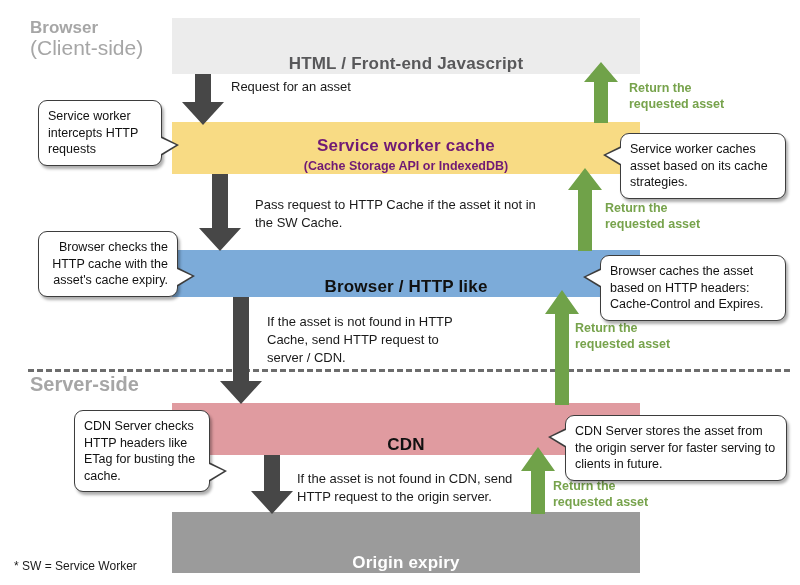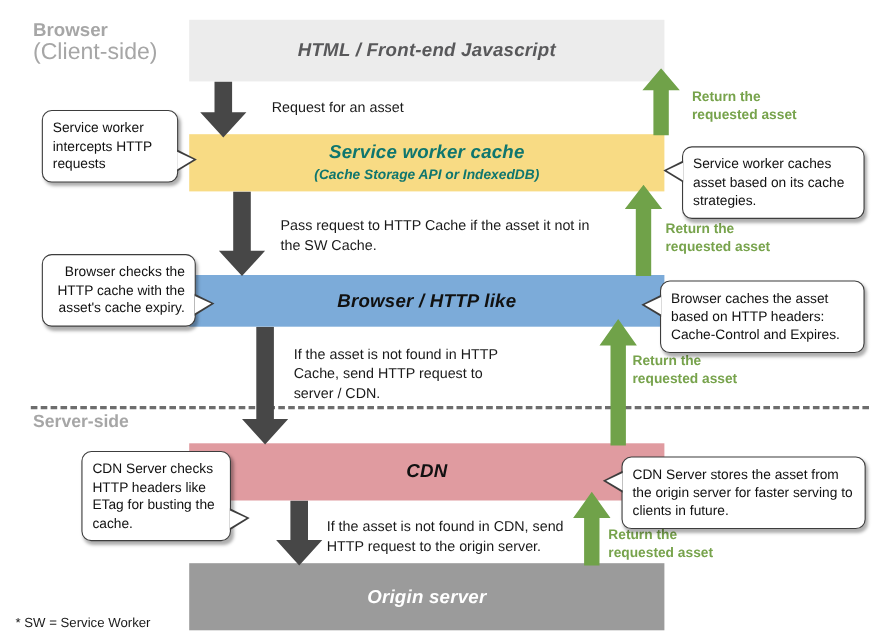--- a/index.html
+++ b/index.html
@@ -7,45 +7,44 @@
     width:800px;height:585px;
     background:#ffffff;
     font-family:"Liberation Sans","DejaVu Sans",sans-serif;
     overflow:hidden;
   }
   #stage{position:relative;width:800px;height:585px;}
 
   
   .layer{
     position:absolute;
-    left:172px; width:432px;
+    left:172px; width:468px;
     display:flex;flex-direction:column;
-    align-items:center;justify-content:center;
+    align-items:center;justify-content:flex-end;
     text-align:center;
     font-weight:bold;
-    font-style:italic;
   }
   .layer .l1{font-size:17px;line-height:20px;letter-spacing:.2px;}
   .layer .l2{font-size:12.5px;line-height:16px;margin-top:2px;}
 
   #layer-html      {top:18px;  height:56px; background:#ececec; color:#58585a;}
-  #layer-sw        {top:122px; height:52px; background:#f8db84; color:#0f766e;}
+  #layer-sw        {top:122px; height:52px; background:#f8db84; color:#701a75;}
   #layer-httpcache {top:250px; height:47px; background:#7cabd9; color:#111;}
   #layer-cdn       {top:403px; height:52px; background:#e09ba0; color:#111;}
   #layer-origin    {top:512px; height:61px; background:#9b9b9b; color:#fff;}
 
   
   .side-caption{
     position:absolute;
     color:#a6a6a6;font-weight:bold;
     font-size:17px;line-height:20px;
   }
   #caption-browser{left:30px;top:18px;}
   #caption-browser .sub{font-weight:normal;font-size:21px;color:#a6a6a6;}
-  #caption-server{left:30px;top:374px;font-size:16px;}
+  #caption-server{left:30px;top:374px;font-size:20px;}
 
   
   #divider{
     position:absolute;left:28px;top:369px;width:762px;height:0;
     border-top:3px dashed #6d6d6d;
   }
 
   
   .arrow{position:absolute;}
   .arrow svg{display:block;}
@@ -141,21 +140,21 @@
 
   <div class="layer" id="layer-httpcache">
     <div class="l1">Browser / HTTP like</div>
   </div>
 
   <div class="layer" id="layer-cdn">
     <div class="l1">CDN</div>
   </div>
 
   <div class="layer" id="layer-origin">
-    <div class="l1">Origin server</div>
+    <div class="l1">Origin expiry</div>
   </div>
 
   <div class="arrow" style="left:181px;top:74px;">
     <svg width="44" height="52" viewBox="0 0 44 52" aria-hidden="true">
       <polygon points="14,0 30,0 30,28 43,28 22,51 1,28 14,28" fill="#474747"></polygon>
     </svg>
   </div>
 
   <div class="arrow" style="left:198px;top:174px;">
     <svg width="44" height="78" viewBox="0 0 44 78" aria-hidden="true">
@@ -192,21 +191,21 @@
       <polygon points="18,0 35,24 25,24 25,115 11,115 11,24 1,24" fill="#70a249"></polygon>
     </svg>
   </div>
 
   <div class="arrow" style="left:520px;top:447px;">
     <svg width="36" height="68" viewBox="0 0 36 68" aria-hidden="true">
       <polygon points="18,0 35,24 25,24 25,67 11,67 11,24 1,24" fill="#70a249"></polygon>
     </svg>
   </div>
 
-  <div class="flow-label" style="left:231px;top:89px;margin-left:16px;">Request for an asset</div>
+  <div class="flow-label" style="left:231px;top:78px;">Request for an asset</div>
   <div class="flow-label" style="left:255px;top:196px;">Pass request to HTTP Cache if the asset it not in
 the SW Cache.</div>
   <div class="flow-label" style="left:267px;top:313px;">If the asset is not found in HTTP
 Cache, send HTTP request to
 server / CDN.</div>
   <div class="flow-label" style="left:297px;top:470px;">If the asset is not found in CDN, send
 HTTP request to the origin server.</div>
 
   <div class="green-label" style="left:629px;top:80px;">Return the
 requested asset</div>

